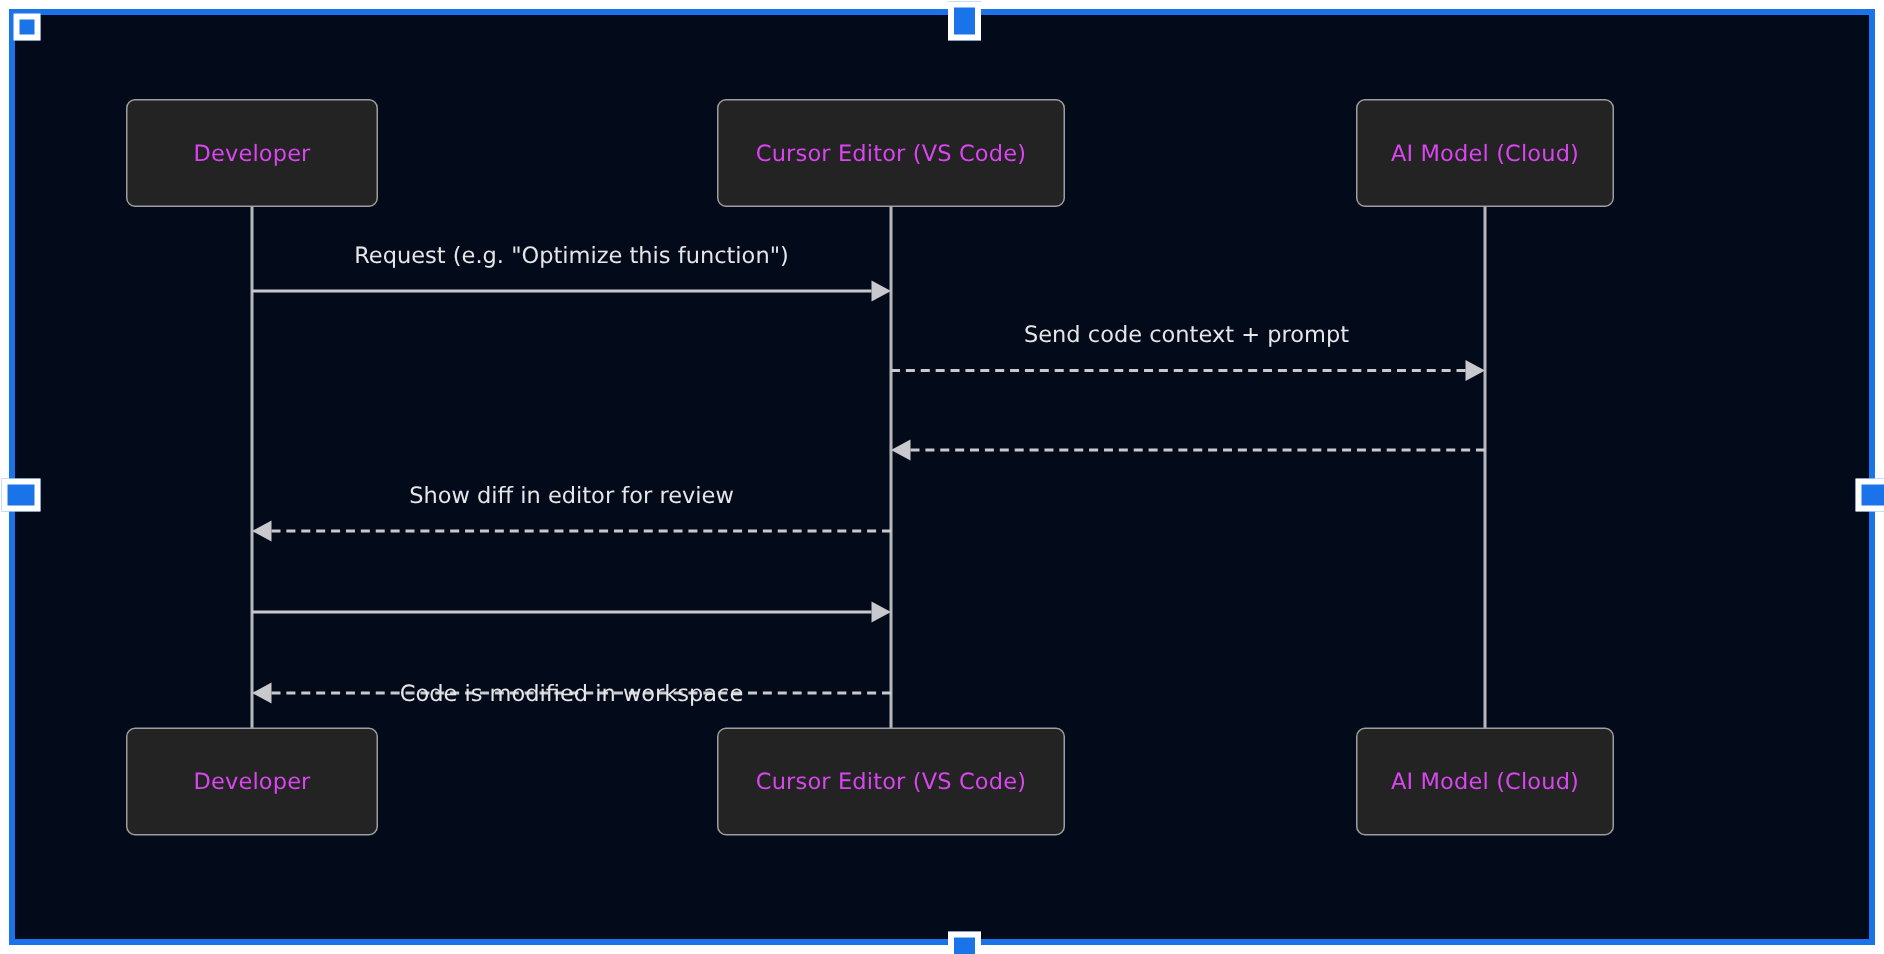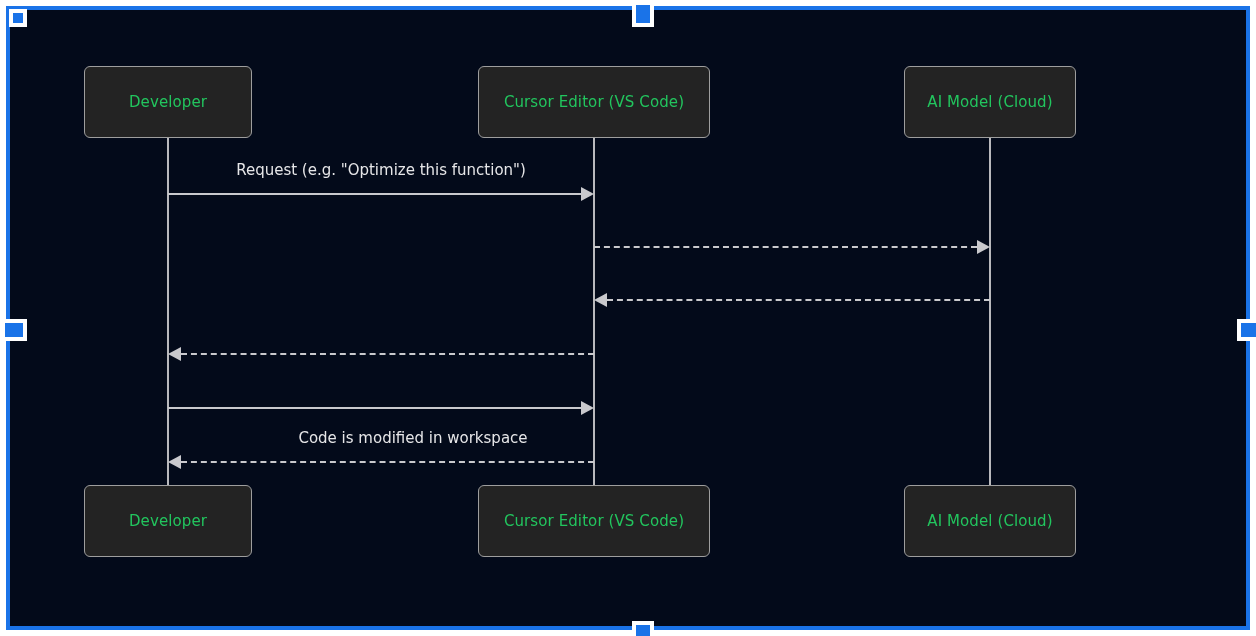--- a/index.html
+++ b/index.html
@@ -55,21 +55,21 @@
   
   .participant-box {
     position: absolute;
     background: #232323;
     border: 1.6px solid #9e9e9e;
     border-radius: 6px;
     display: flex;
     align-items: center;
     justify-content: center;
     box-sizing: border-box;
-    color: #22c55e;
+    color: #d946ef;
     font-size: 15px;
     letter-spacing: 0.1px;
     white-space: nowrap;
     z-index: 20;
   }
 
   
   .lifeline {
     position: absolute;
     width: 2px;
@@ -147,41 +147,43 @@
   <div class="message" style="left:168px; top:193px;">
     <div class="msg-line" style="width:413px;"></div>
     <div class="msg-head right" style="left:413px;"></div>
   </div>
   <div class="msg-label" style="left:381px; top:161px;">Request (e.g. "Optimize this function")</div>
 
   <div class="message" style="left:594px; top:246px;">
     <div class="msg-line dashed" style="width:383px;"></div>
     <div class="msg-head right" style="left:383px;"></div>
   </div>
+  <div class="msg-label" style="left:791px; top:214px;">Send code context + prompt</div>
 
   <div class="message" style="left:594px; top:299px;">
     <div class="msg-head left" style="left:0px;"></div>
     <div class="msg-line dashed" style="left:13px; width:383px;"></div>
   </div>
 
   <div class="message" style="left:168px; top:353px;">
     <div class="msg-head left" style="left:0px;"></div>
     <div class="msg-line dashed" style="left:13px; width:413px;"></div>
   </div>
+  <div class="msg-label" style="left:381px; top:321px;">Show diff in editor for review</div>
 
   <div class="message" style="left:168px; top:407px;">
     <div class="msg-line" style="width:413px;"></div>
     <div class="msg-head right" style="left:413px;"></div>
   </div>
 
   <div class="message" style="left:168px; top:461px;">
     <div class="msg-head left" style="left:0px;"></div>
     <div class="msg-line dashed" style="left:13px; width:413px;"></div>
   </div>
-  <div class="msg-label" style="left:381px; top:429px;margin-left:32px;">Code is modified in workspace</div>
+  <div class="msg-label" style="left:381px; top:453px;">Code is modified in workspace</div>
 
   <div class="participant-box" style="left:84px; top:485px; width:168px; height:72px;">
     <span>Developer</span>
   </div>
   <div class="participant-box" style="left:478px; top:485px; width:232px; height:72px;">
     <span>Cursor Editor (VS Code)</span>
   </div>
   <div class="participant-box" style="left:904px; top:485px; width:172px; height:72px;">
     <span>AI Model (Cloud)</span>
   </div>

